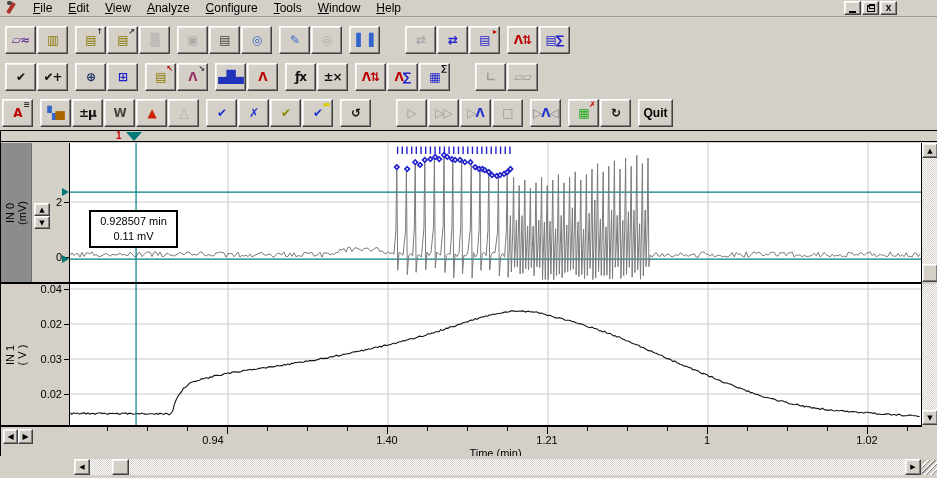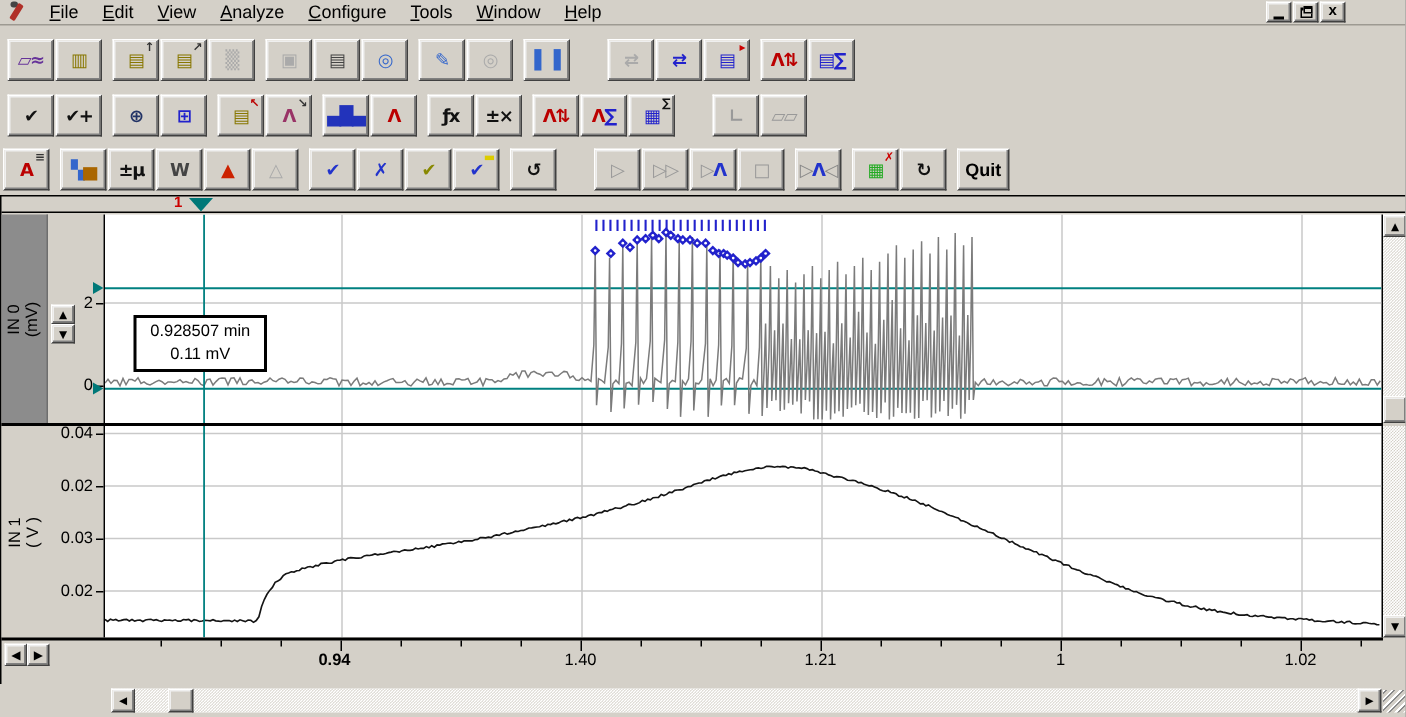--- a/index.html
+++ b/index.html
@@ -444,22 +444,23 @@
       </div>
     <div class="divider"></div>
     <div class="xaxis-line"></div>
 
     <div class="tooltip">
       <span>0.928507 min</span>
       <span>0.11 mV</span>
     </div>
 
     <div class="axis-strip" id="axisStrip">
+      <div class="xtitle">Time (min)</div>
     <div class="xtick" style="left: 226px; height: 7px;"></div>
-        <div class="xlabel" style="left: 200px; font-weight: bold;">0.94</div>
+        <div class="xlabel" style="left: 190px;">0.94</div>
         <div class="xtick" style="left: 386px; height: 7px;"></div>
         <div class="xlabel" style="left: 364px;">1.40</div>
         <div class="xtick" style="left: 546px; height: 7px;"></div>
         <div class="xlabel" style="left: 524px;">1.21</div>
         <div class="xtick" style="left: 706px; height: 7px;"></div>
         <div class="xlabel" style="left: 684px;">1</div>
         <div class="xtick" style="left: 866px; height: 7px;"></div>
         <div class="xlabel" style="left: 844px;">1.02</div>
         <div class="xtick" style="left: 106px; height: 4px;"></div>
         <div class="xtick" style="left: 146px; height: 4px;"></div>

